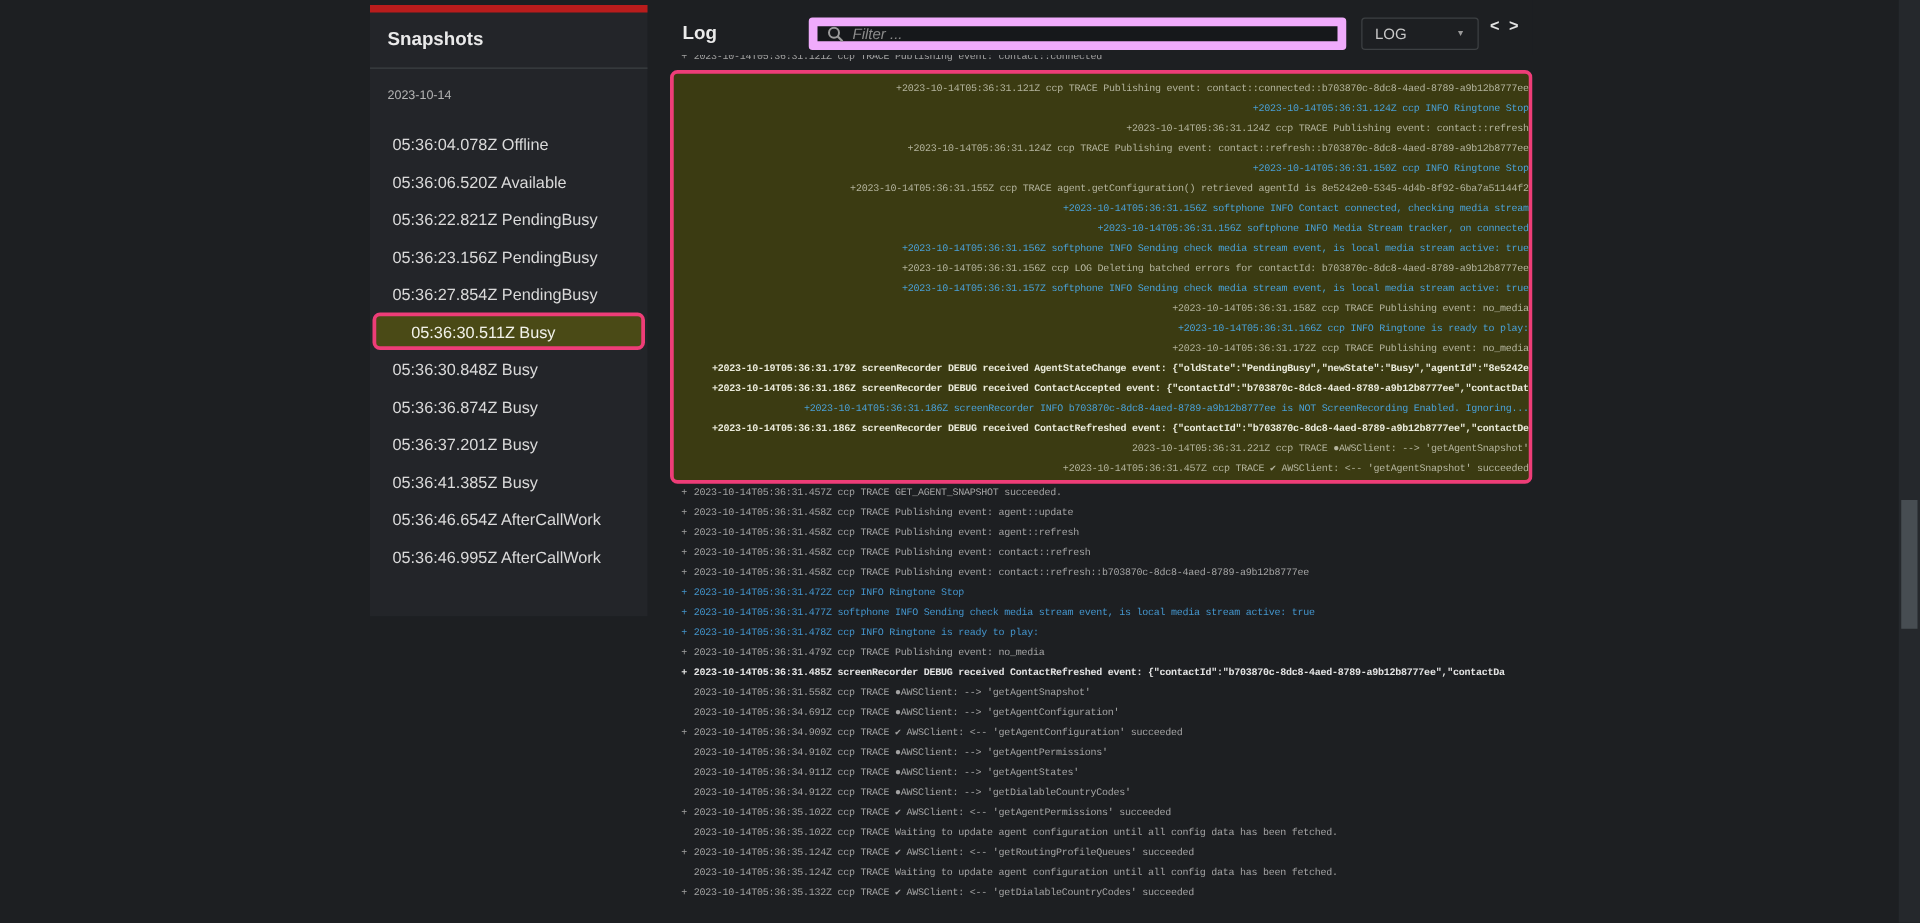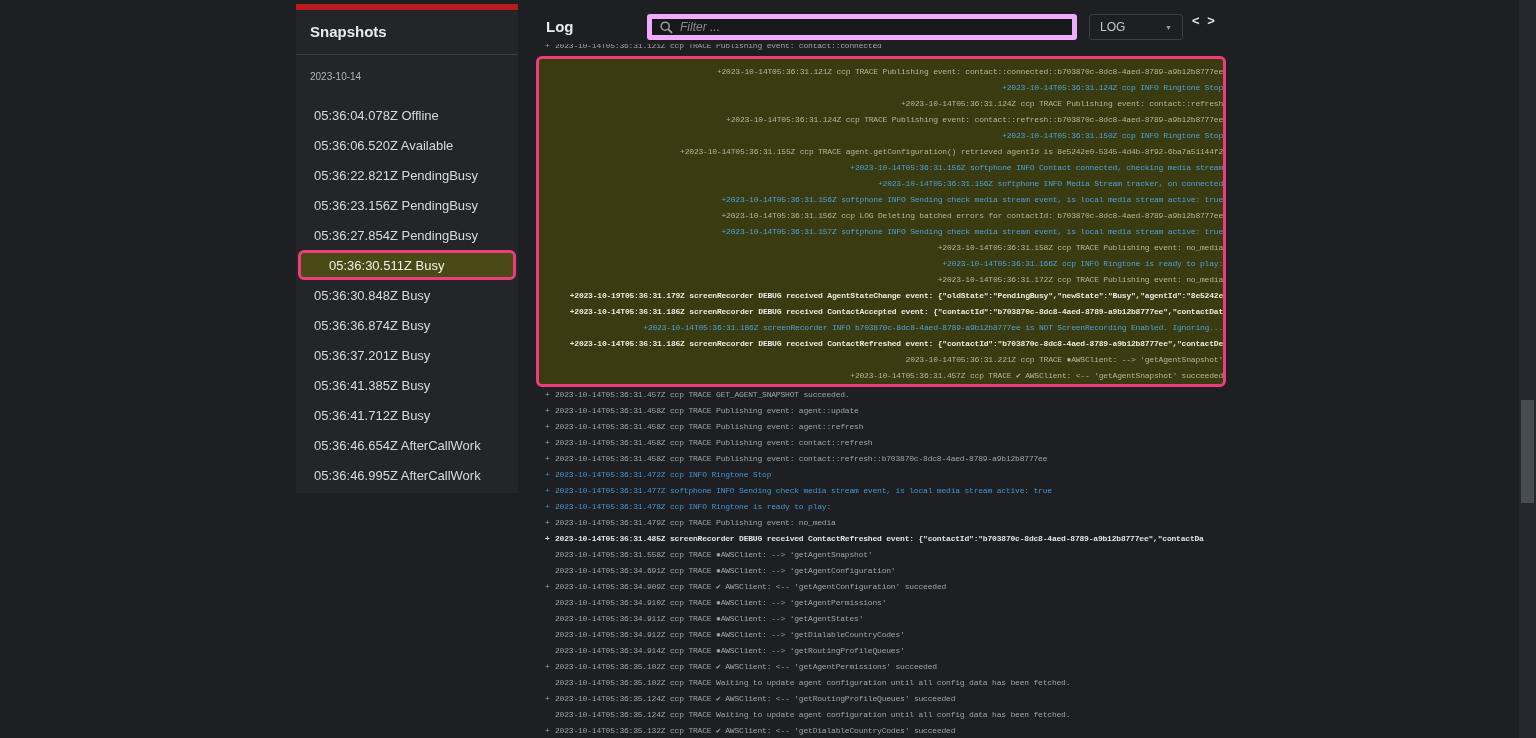--- a/index.html
+++ b/index.html
@@ -15,21 +15,21 @@
   .snapshot-item { height:30px; display:flex; align-items:center; padding-left:18px;
                    font-size:13px; color:#dadada; cursor:pointer; white-space:nowrap; }
   .snapshot-item.selected { background:#4a4a16; border:3px solid #ee3d78; border-radius:6px;
                             margin:0 2px; padding-left:28px; color:#f2f2ea; }
 
   
   .main { position:absolute; left:536px; top:0; width:690px; height:738px; }
   .main-header { position:absolute; top:0; left:0; width:690px; height:44px; background:#1d1f22; z-index:2; }
   .main-title { position:absolute; left:10px; top:18px; font-size:15px; font-weight:bold; color:#eaeaea; }
   .filter-box { position:absolute; left:111px; top:14px; width:430px; height:26px;
-                background:#16181b; border:5px solid #f0abfc; border-radius:3px;
+                background:#16181b; border:7px solid #f0abfc; border-radius:3px;
                 display:flex; align-items:center; padding:0 8px; gap:7px; }
   .filter-box svg { flex:0 0 auto; }
   .filter-input { flex:1; background:transparent; border:none; outline:none;
                   color:#cfcfcf; font-size:12px; }
   .filter-input::placeholder { color:#8b8b8b; font-style:italic; }
   .level-select { position:absolute; left:553px; top:14px; width:94px; height:26px;
                   background:#1d1f22; border:1px solid #3d4043; border-radius:3px;
                   display:flex; align-items:center; padding:0 10px; color:#c9c9c9;
                   font-size:12px; cursor:pointer; }
   .level-caret { margin-left:auto; font-size:7px; color:#9a9a9a; }
@@ -98,23 +98,20 @@
       </div>
 
       <div class="snapshot-item">
         <span>05:36:37.201Z Busy</span>
       </div>
 
       <div class="snapshot-item">
         <span>05:36:41.385Z Busy</span>
       </div>
 
-      <div class="snapshot-item">
-        <span>05:36:41.712Z Busy</span>
-      </div>
 
       <div class="snapshot-item">
         <span>05:36:46.654Z AfterCallWork</span>
       </div>
 
       <div class="snapshot-item">
         <span>05:36:46.995Z AfterCallWork</span>
       </div>
     </div>
 </div>
@@ -289,23 +286,20 @@
         </div>
 
         <div class="log-line normal">
           <span class="pfx"></span><span>2023-10-14T05:36:34.911Z ccp TRACE ●AWSClient: --&gt;  'getAgentStates'</span>
         </div>
 
         <div class="log-line normal">
           <span class="pfx"></span><span>2023-10-14T05:36:34.912Z ccp TRACE ●AWSClient: --&gt;  'getDialableCountryCodes'</span>
         </div>
 
-        <div class="log-line normal">
-          <span class="pfx"></span><span>2023-10-14T05:36:34.914Z ccp TRACE ●AWSClient: --&gt;  'getRoutingProfileQueues'</span>
-        </div>
 
         <div class="log-line normal">
           <span class="pfx">+</span><span>2023-10-14T05:36:35.102Z ccp TRACE ✔ AWSClient: &lt;--  'getAgentPermissions' succeeded</span>
         </div>
 
         <div class="log-line normal">
           <span class="pfx"></span><span>2023-10-14T05:36:35.102Z ccp TRACE Waiting to update agent configuration until all config data has been fetched.</span>
         </div>
 
         <div class="log-line normal">

